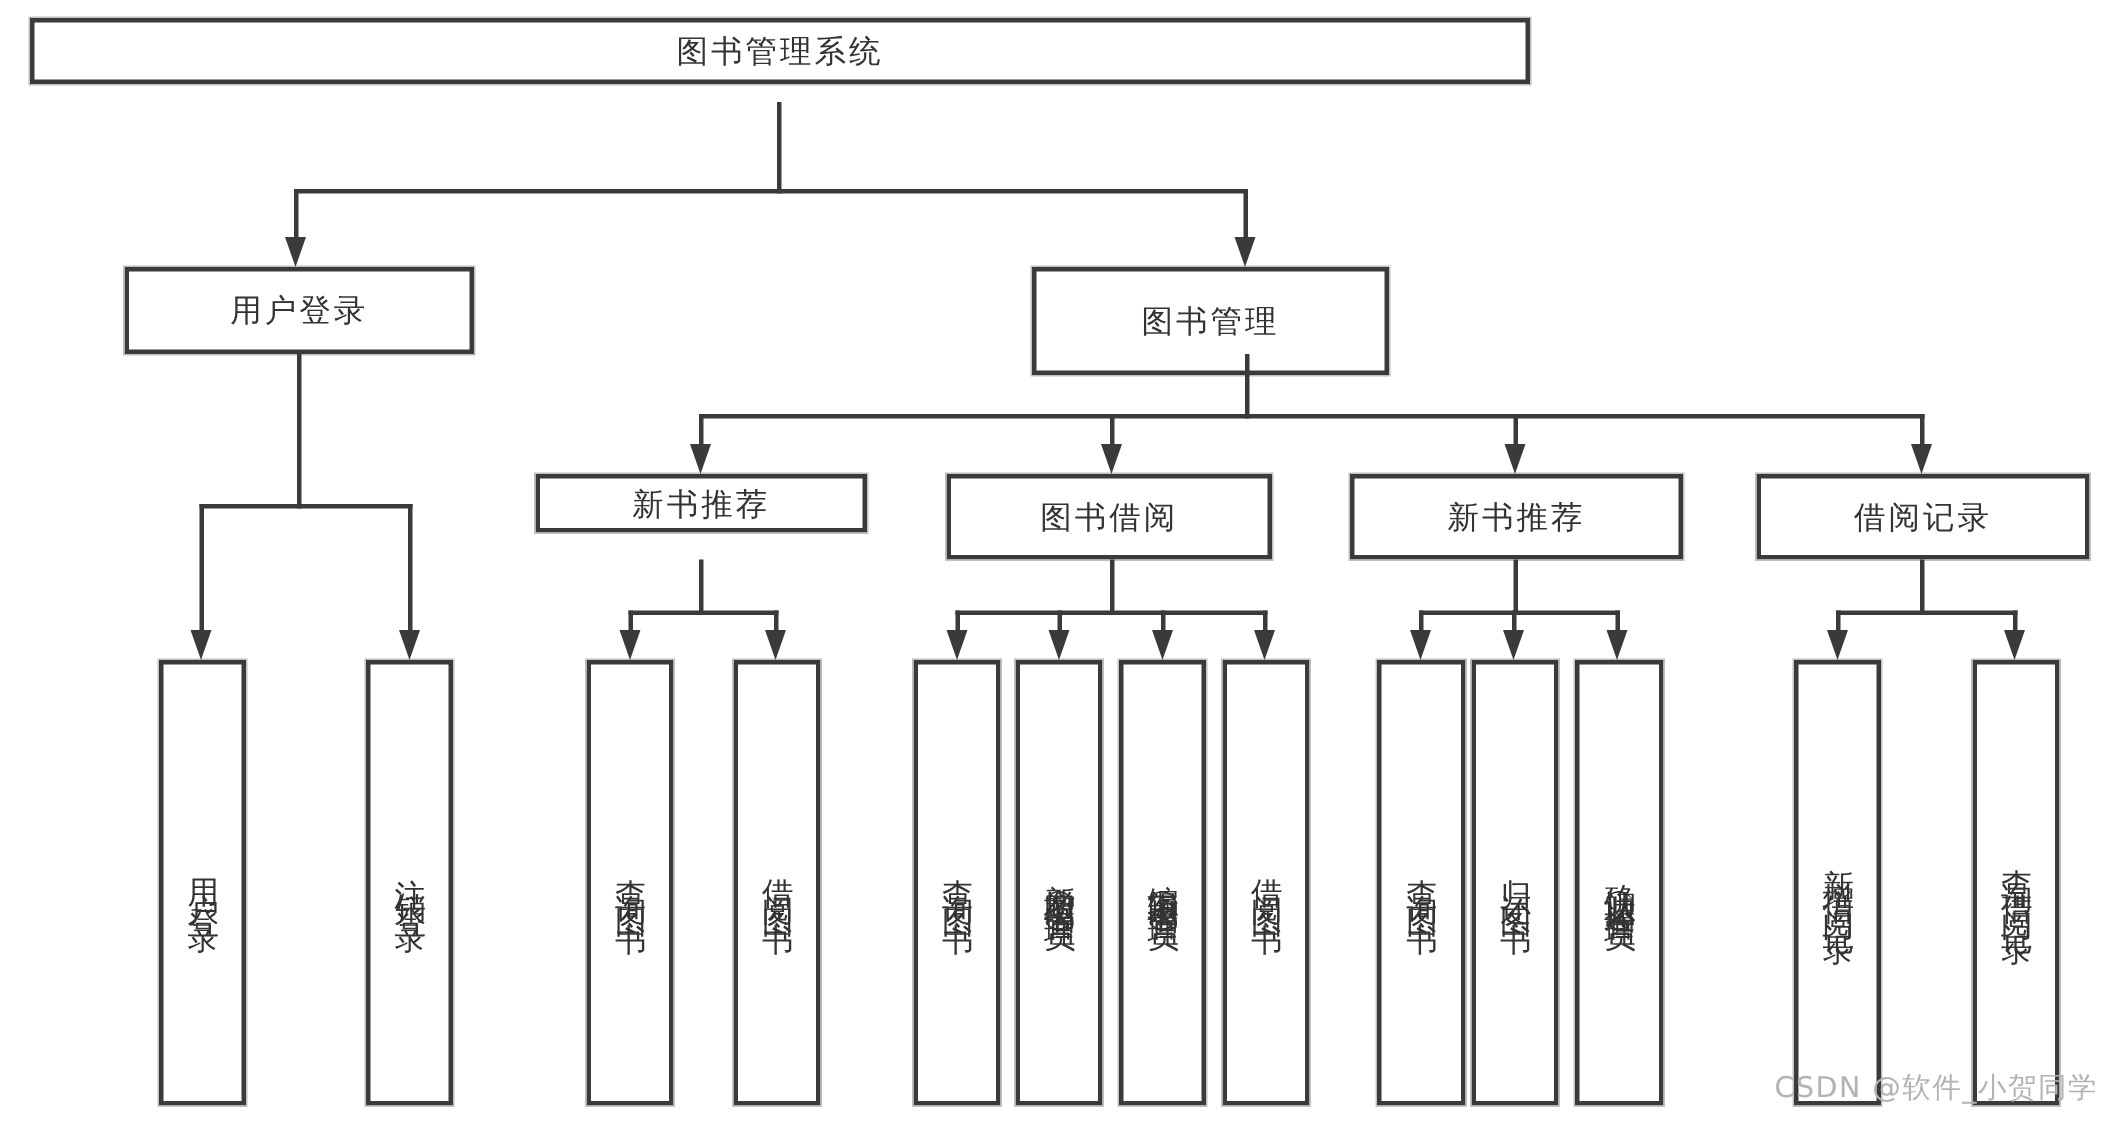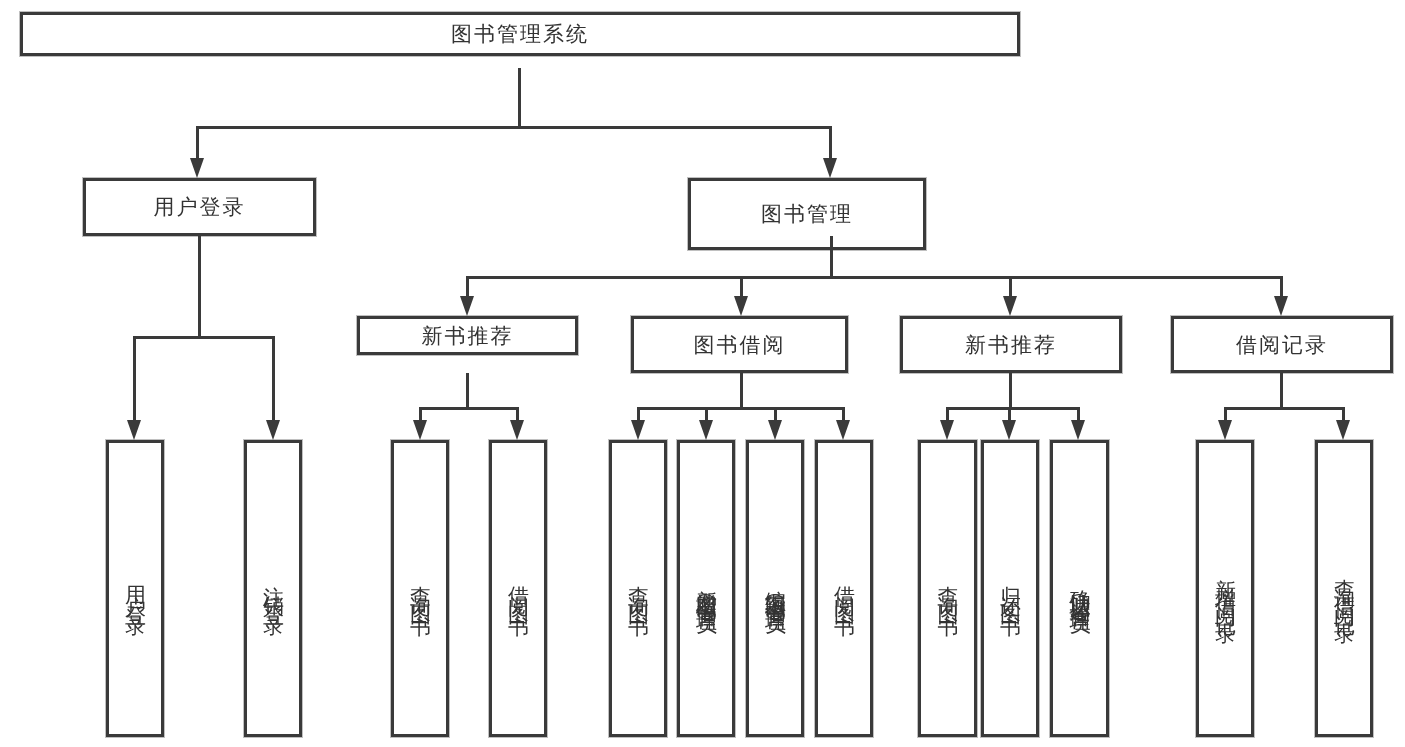--- a/index.html
+++ b/index.html
@@ -154,14 +154,15 @@
   <div class="line" style="left:1077px;top:407px;width:3px;height:17px"></div>
   <div class="arrow" style="left:1071px;top:420px"></div>
 
   <div class="line" style="left:1280px;top:373px;width:3px;height:37px"></div>
   <div class="line" style="left:1224px;top:407px;width:121px;height:3px"></div>
   <div class="line" style="left:1224px;top:407px;width:3px;height:17px"></div>
   <div class="arrow" style="left:1218px;top:420px"></div>
   <div class="line" style="left:1342px;top:407px;width:3px;height:17px"></div>
   <div class="arrow" style="left:1336px;top:420px"></div>
 
+  <div class="watermark">CSDN @软件_小贺同学</div>
 
 </div>
 
 </body></html>

